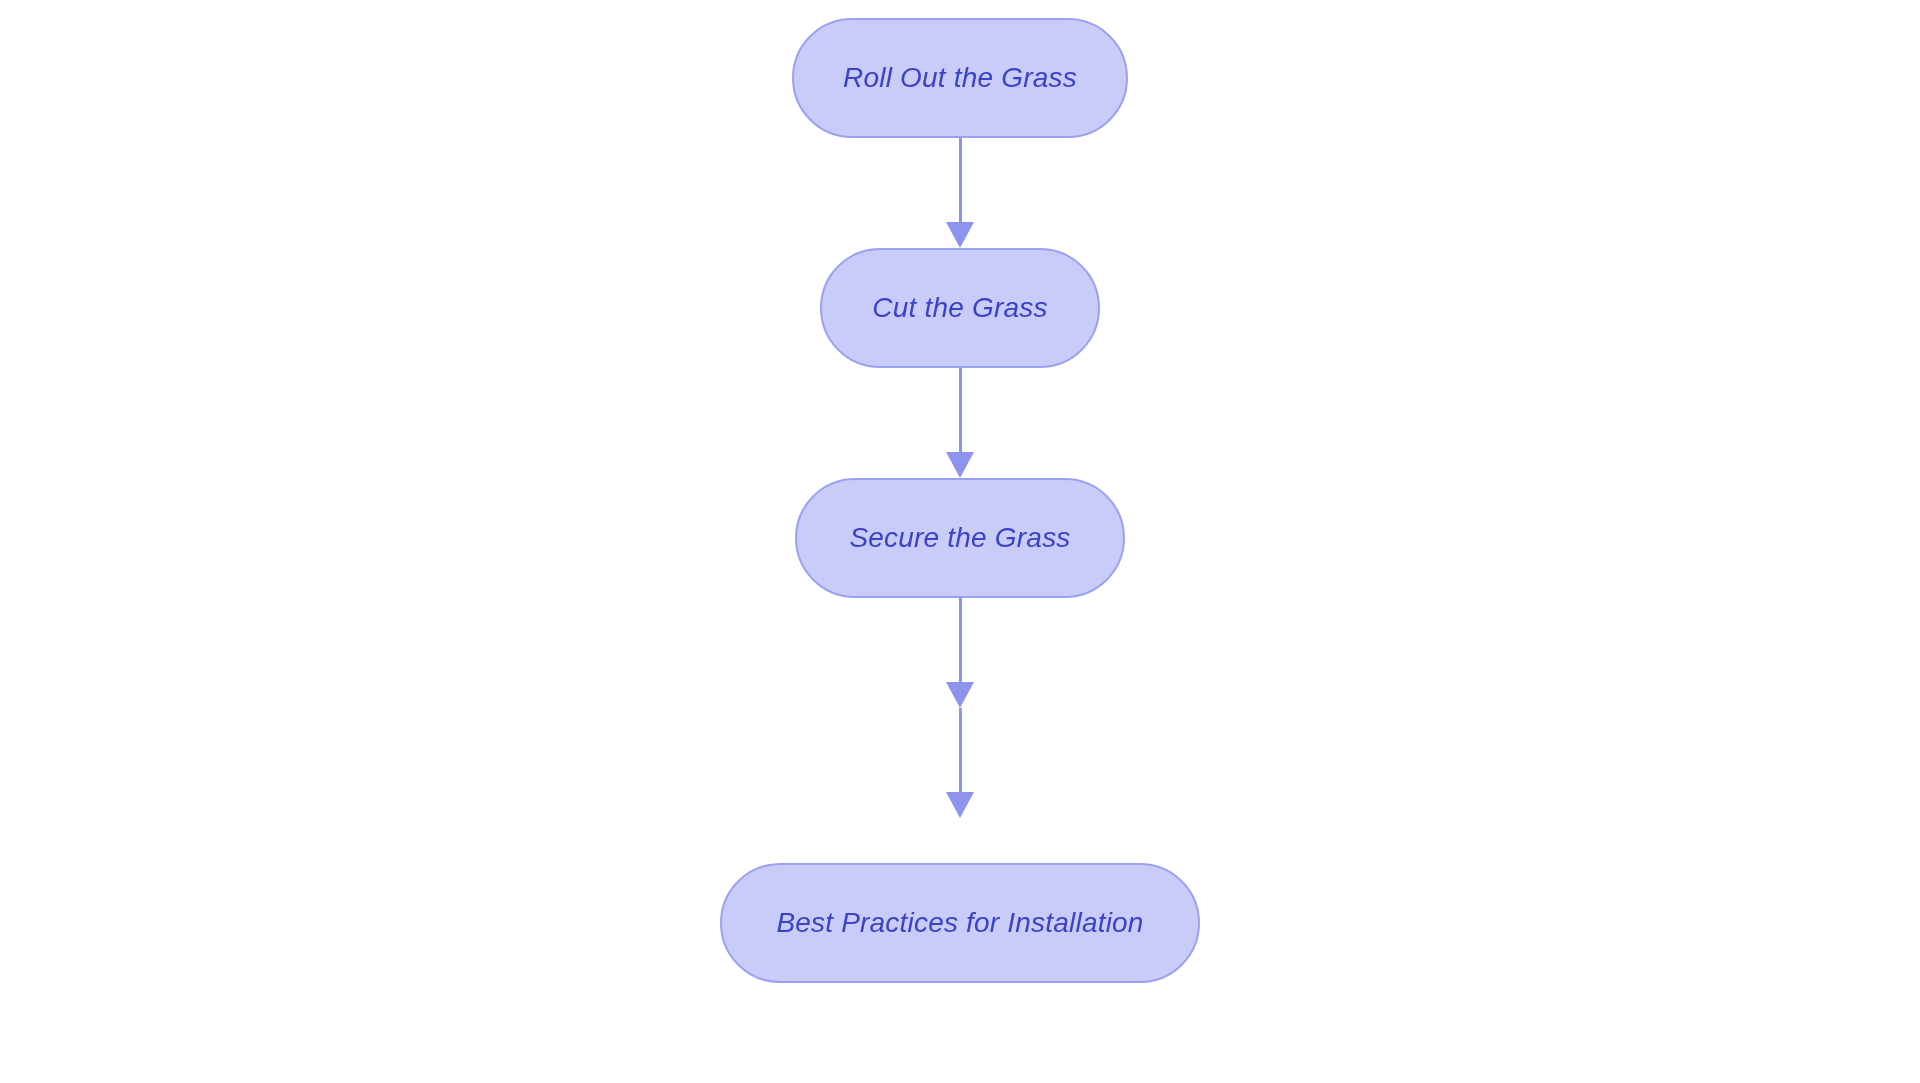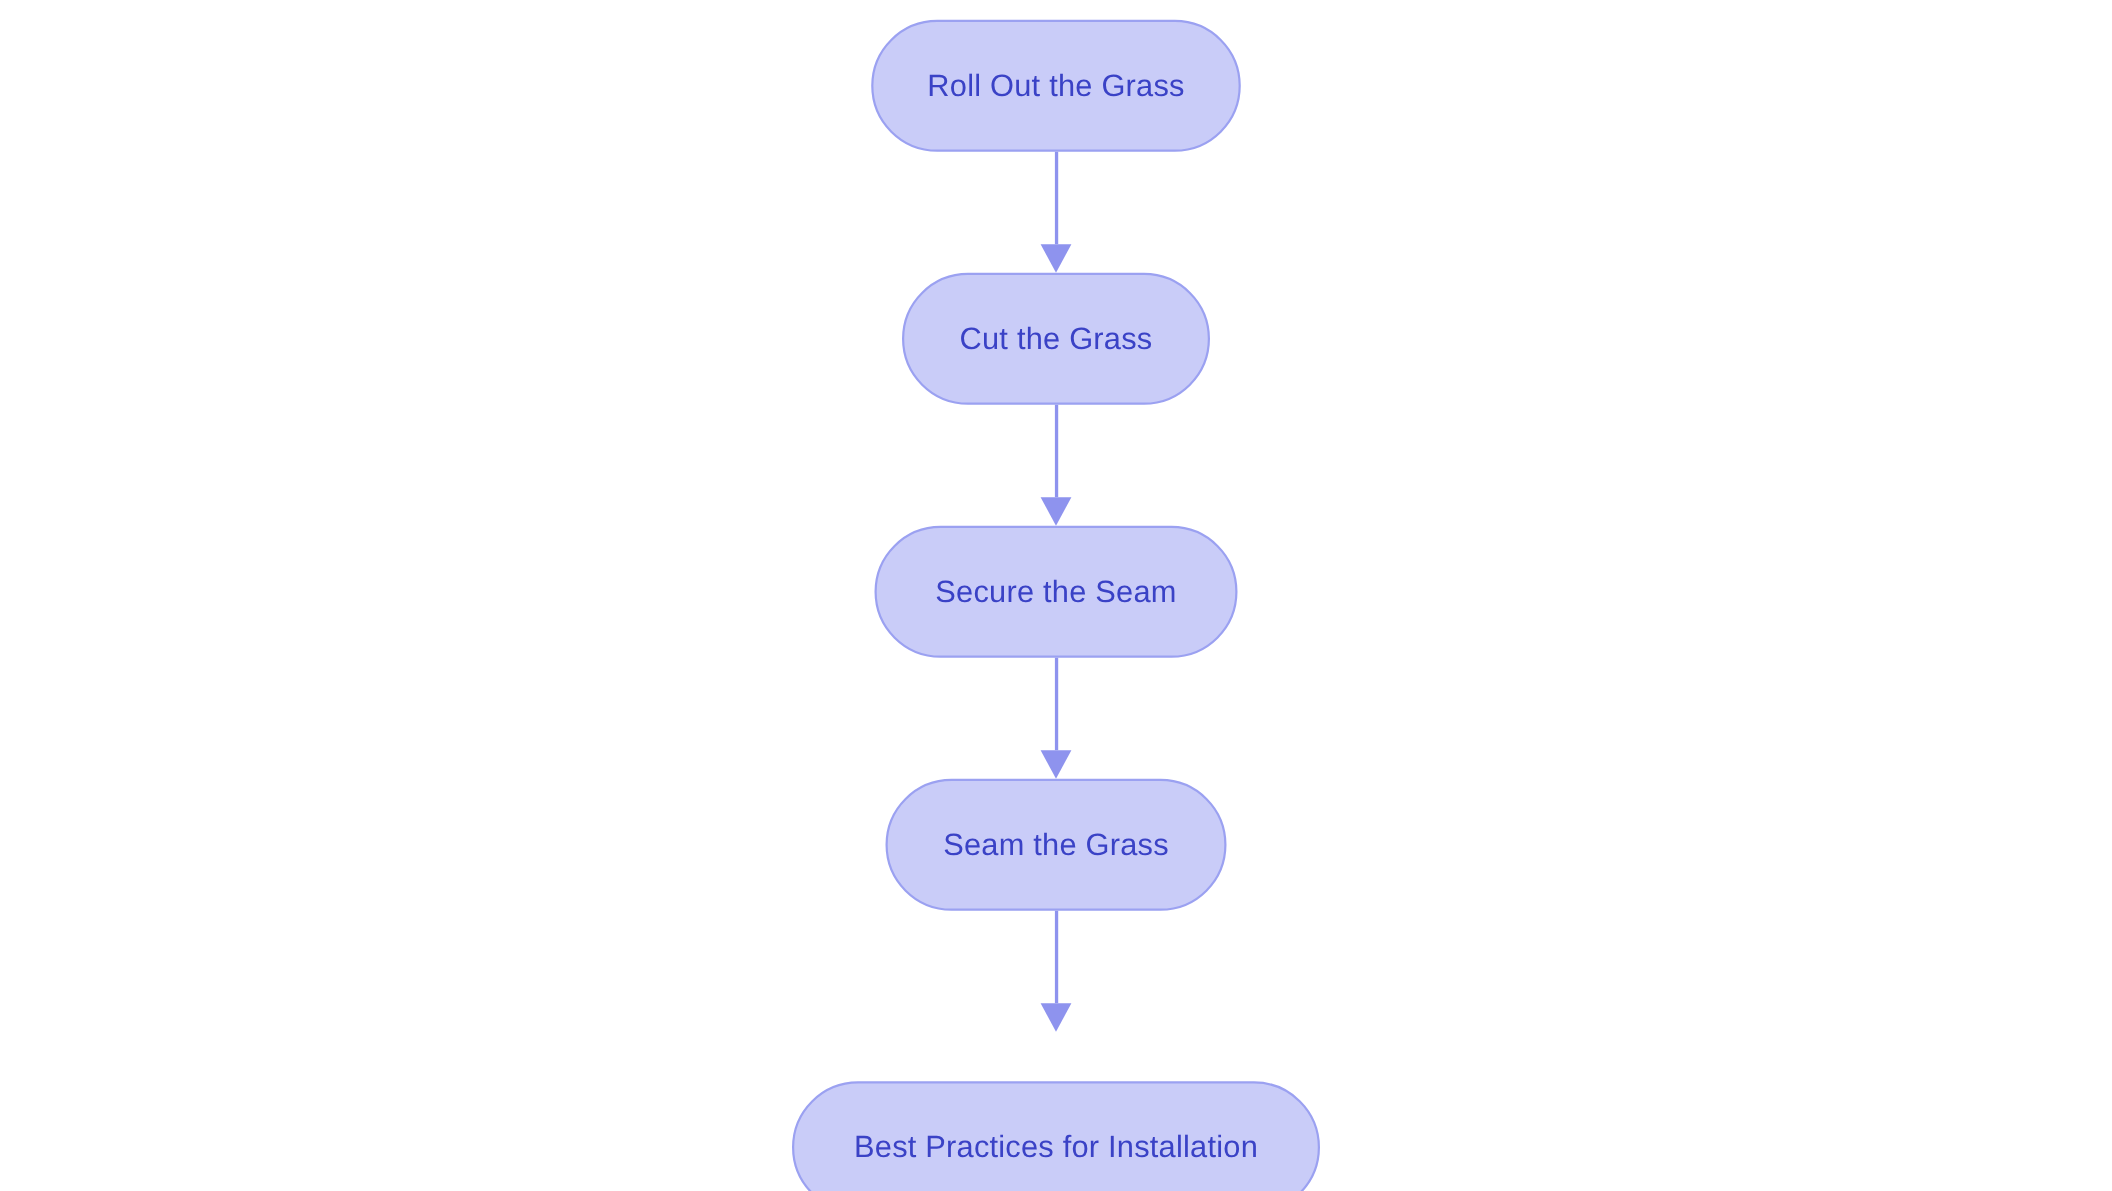--- a/index.html
+++ b/index.html
@@ -31,20 +31,21 @@
   }
   .node {
     height: 120px;
     border-radius: 60px;
     background: var(--node-fill);
     border: 2px solid var(--node-border);
     display: flex;
     align-items: center;
     justify-content: center;
     flex: 0 0 auto;
+    font-style: italic;
   }
   .node-label {
     color: var(--node-text);
     font-size: 28px;
     font-weight: 400;
     letter-spacing: 0.2px;
     white-space: nowrap;
   }
   .n1 { width: 336px; }
   .n2 { width: 280px; }
@@ -88,31 +89,28 @@
   <div class="node n2">
     <span class="node-label">Cut the Grass</span>
   </div>
 
   <div class="connector">
     <div class="line"></div>
     <div class="head"></div>
   </div>
 
   <div class="node n3">
-    <span class="node-label">Secure the Seam</span>
+    <span class="node-label">Secure the Grass</span>
   </div>
 
   <div class="connector">
     <div class="line"></div>
     <div class="head"></div>
   </div>
 
-  <div class="node n4">
-    <span class="node-label">Seam the Grass</span>
-  </div>
 
   <div class="connector">
     <div class="line"></div>
     <div class="head"></div>
   </div>
 
   <div class="node n5">
     <span class="node-label">Best Practices for Installation</span>
   </div>
 

